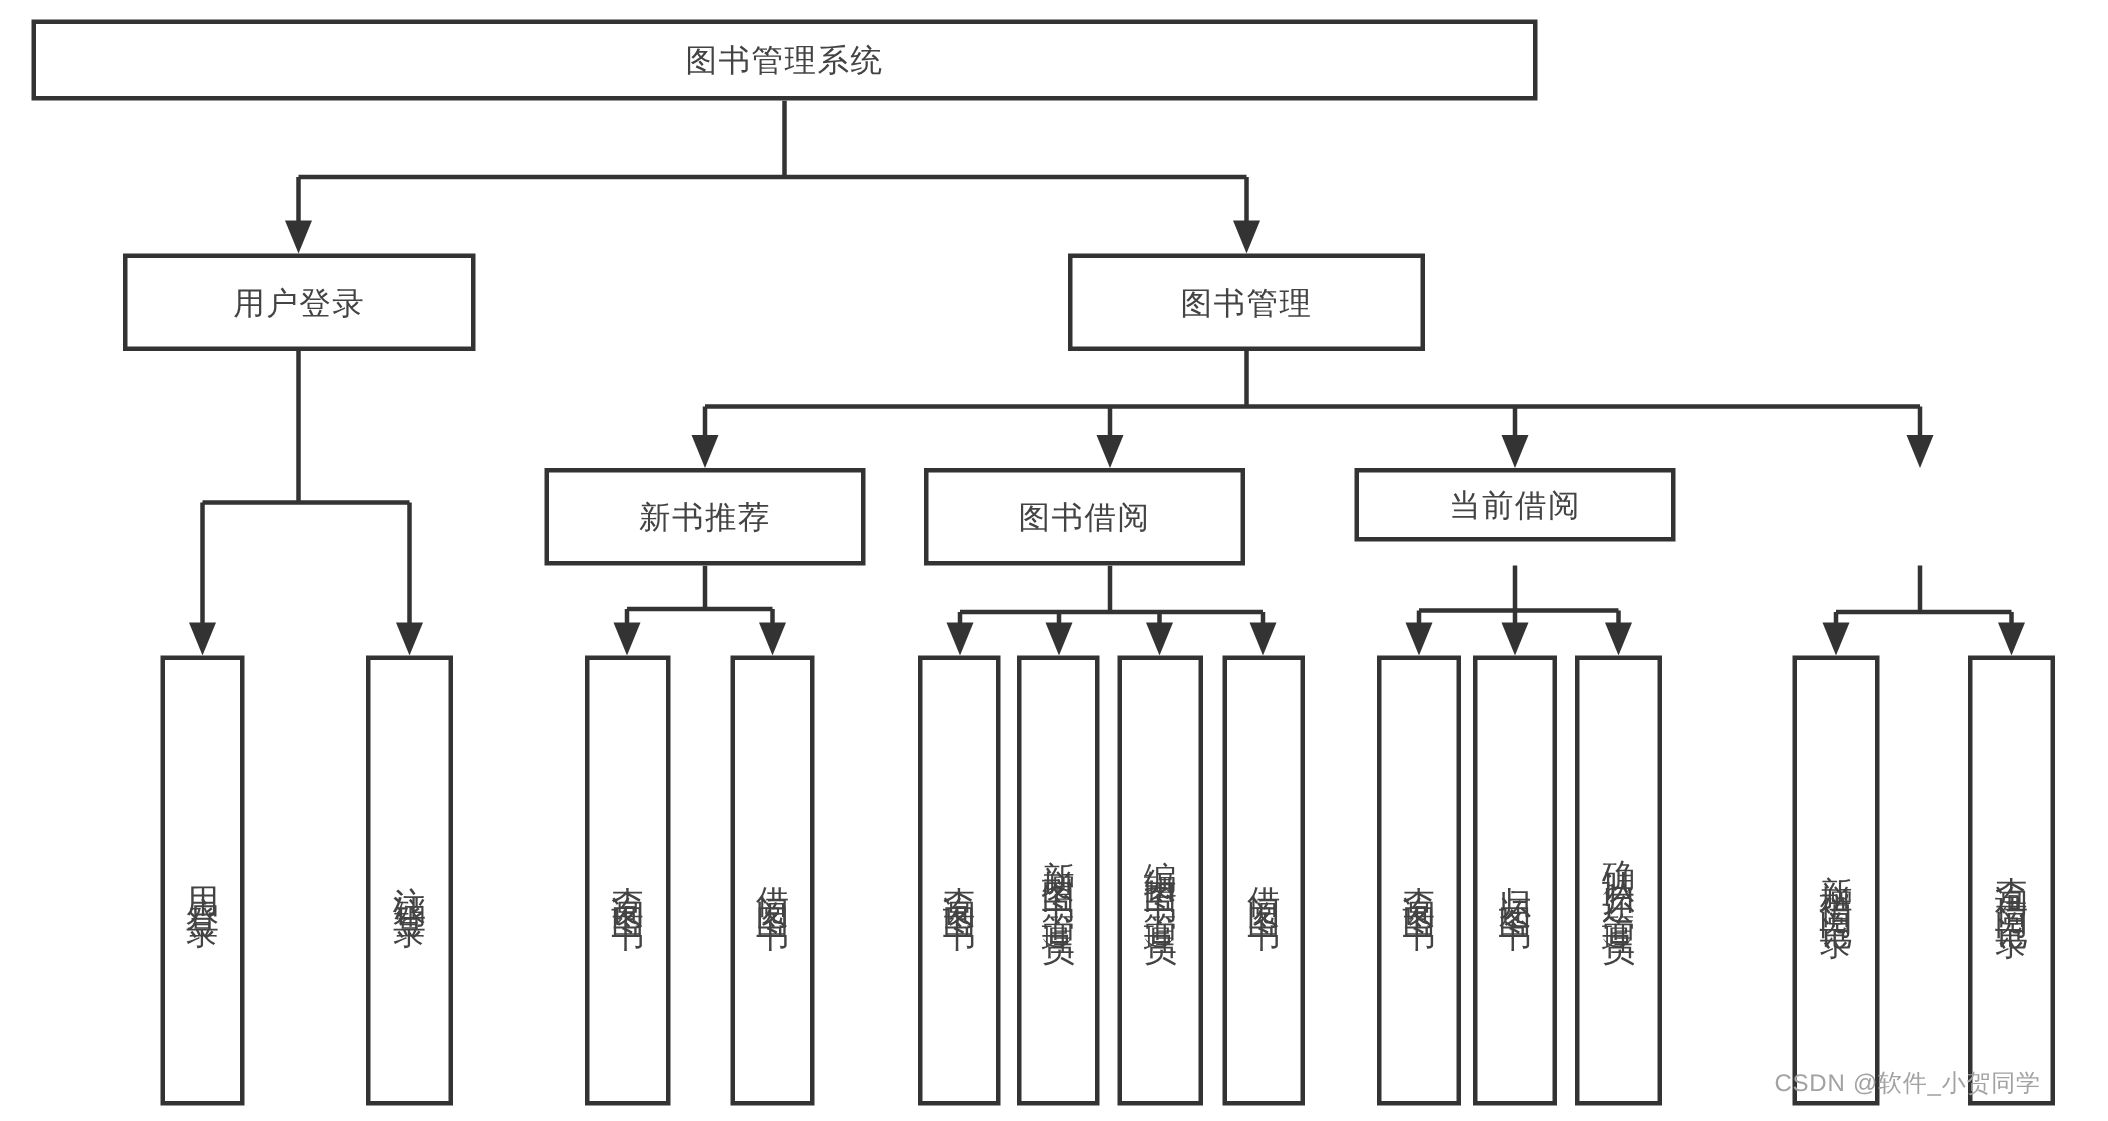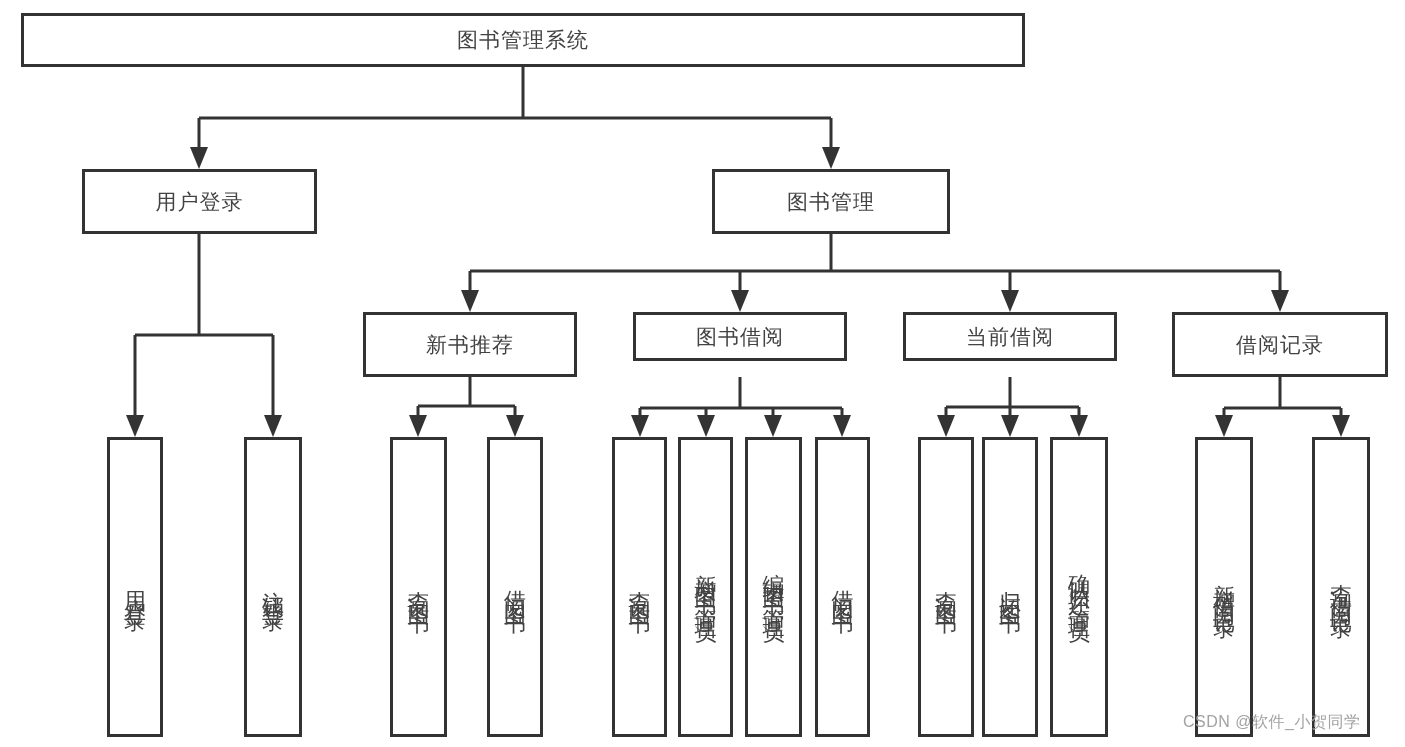--- a/index.html
+++ b/index.html
@@ -99,23 +99,22 @@
       <polygon points="1332,415 1350,415 1341,437"></polygon>
     </g>
   </svg>
 
   <div class="box hbox" style="left:21px;top:13px;width:1004px;height:54px">图书管理系统</div>
 
   <div class="box hbox" style="left:82px;top:169px;width:235px;height:65px">用户登录</div>
   <div class="box hbox" style="left:363px;top:312px;width:214px;height:65px">新书推荐</div>
 
   <div class="box hbox" style="left:712px;top:169px;width:238px;height:65px">图书管理</div>
-  <div class="box hbox" style="left:633px;top:312px;width:214px;height:49px">图书借阅</div>
+  <div class="box hbox" style="left:616px;top:312px;width:214px;height:65px">图书借阅</div>
   <div class="box hbox" style="left:903px;top:312px;width:214px;height:49px">当前借阅</div>
-  <div class="box hbox" style="left:1172px;top:312px;width:216px;height:65px">借阅记录</div>
 
   <div class="box vbox" style="left:107px;top:437px;width:56px;height:300px">用户登录</div>
   <div class="box vbox" style="left:244px;top:437px;width:58px;height:300px">注销登录</div>
 
   <div class="box vbox" style="left:390px;top:437px;width:57px;height:300px">查询图书</div>
   <div class="box vbox" style="left:487px;top:437px;width:56px;height:300px">借阅图书</div>
 
   <div class="box vbox" style="left:612px;top:437px;width:55px;height:300px">查询图书</div>
   <div class="box vbox" style="left:678px;top:437px;width:55px;height:300px">新增图书（管理员）</div>
   <div class="box vbox" style="left:745px;top:437px;width:57px;height:300px">编辑图书（管理员）</div>

